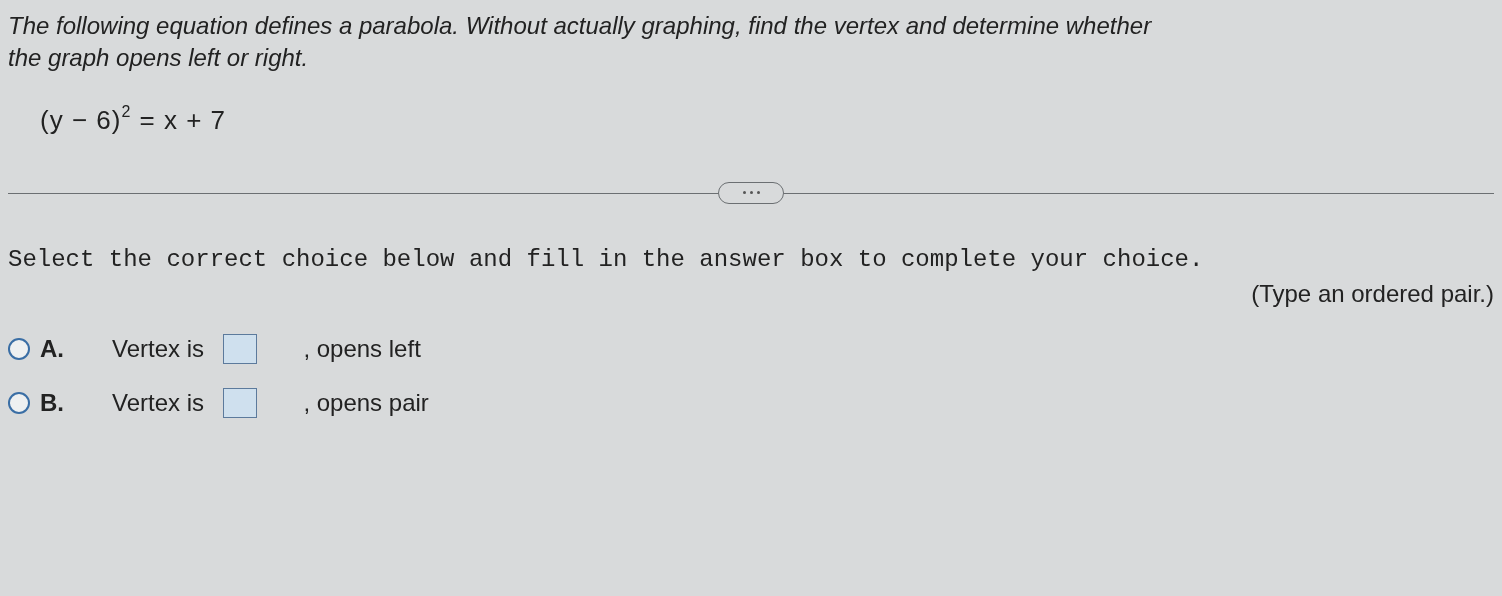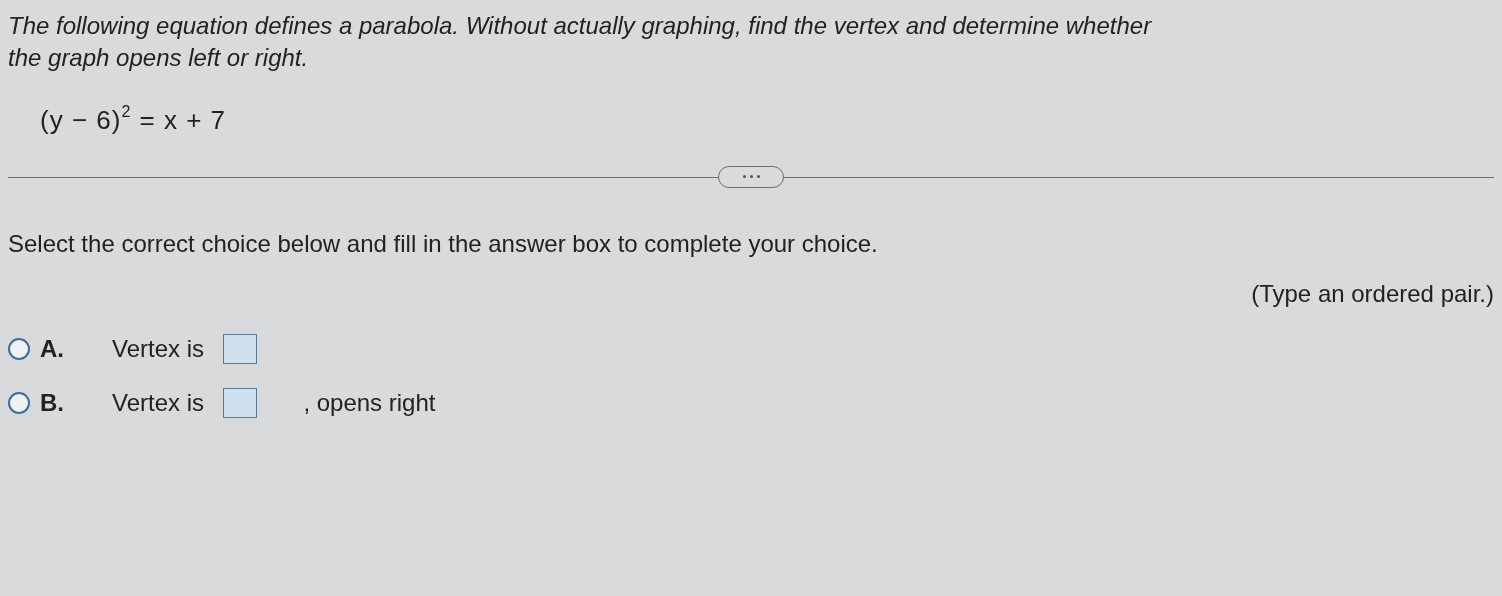--- a/index.html
+++ b/index.html
@@ -16,21 +16,21 @@
       color: #222;
       font-size: 24px;
       line-height: 1.35;
     }
     .question-text {
       margin-bottom: 28px;
       font-style: italic;
     }
     .equation {
       margin-left: 32px;
-      margin-bottom: 24px;
+      margin-bottom: 40px;
       font-size: 26px;
       letter-spacing: 1px;
     }
     .equation .sup {
       font-size: 16px;
       vertical-align: super;
       position: relative;
       top: -2px;
     }
     .divider-wrap {
@@ -61,21 +61,22 @@
       gap: 4px;
       cursor: pointer;
     }
     .divider-pill .dot {
       width: 3px;
       height: 3px;
       background: #555;
       border-radius: 50%;
     }
     .instruction {
-      margin-bottom: 18px;
+      margin-bottom: 2px;
+      font-family: Liberation Mono, monospace;
     }
     .hint {
       margin-bottom: 22px;
       text-align: right;
     }
     .choice-row {
       display: flex;
       align-items: center;
       margin-bottom: 22px;
       gap: 10px;
@@ -130,21 +131,22 @@
 </div>
 
 <div class="instruction">Select the correct choice below and fill in the answer box to complete your choice.</div>
 <div class="hint">(Type an ordered pair.)</div>
 
 <div class="choice-row">
   <div class="radio"></div>
   <span class="choice-letter">A.</span>
   <span class="choice-text-part">Vertex is </span>
   <span class="answer-box"></span>
+  <span class="choice-text-part"> , opens left</span>
 </div>
 
 <div class="choice-row">
   <div class="radio"></div>
   <span class="choice-letter">B.</span>
   <span class="choice-text-part">Vertex is </span>
   <span class="answer-box"></span>
-  <span class="choice-text-part"> , opens right</span>
+  <span class="choice-text-part"> , opens pair</span>
 </div>
 
 </body></html>

